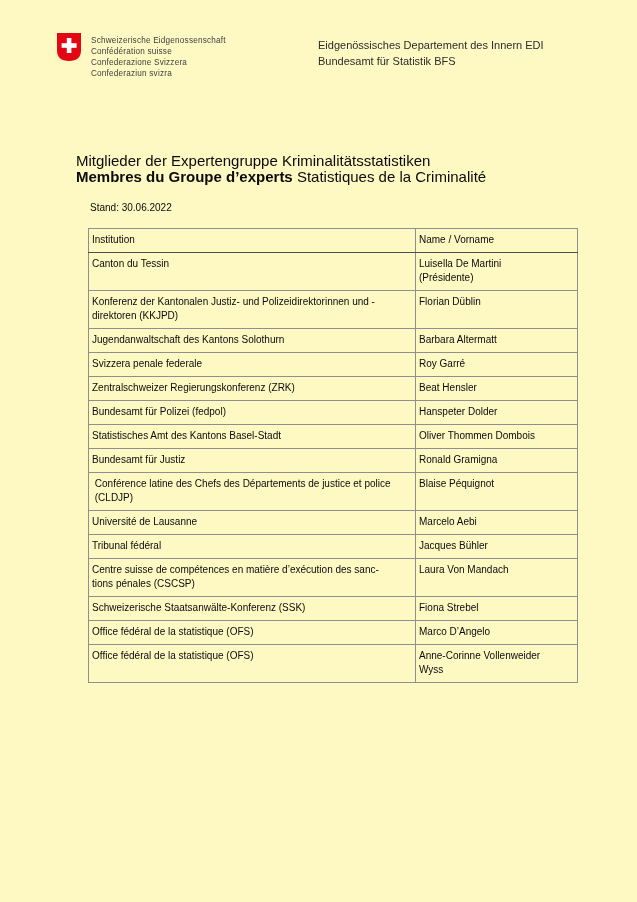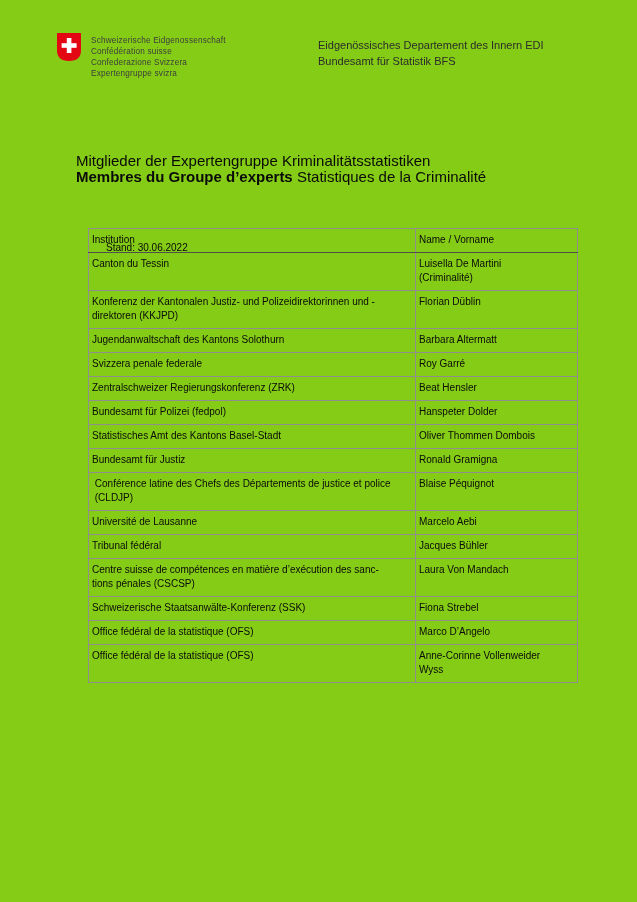--- a/index.html
+++ b/index.html
@@ -4,21 +4,21 @@
 <style>
   html, body {
     margin: 0;
     padding: 0;
     background: #ffffff;
   }
   .page {
     position: relative;
     width: 637px;
     height: 902px;
-    background: #84cc16;
+    background: #fef9c3;
     font-family: "Liberation Sans", sans-serif;
     color: #000000;
     overflow: hidden;
   }
 
   
   .coat-of-arms {
     position: absolute;
     left: 57px;
     top: 33px;
@@ -48,25 +48,24 @@
     position: absolute;
     left: 76px;
     top: 153px;
     font-size: 15px;
     line-height: 15.5px;
     color: #0a0a0a;
   }
   .doc-title .bold { font-weight: bold; text-align: right; }
   .doc-date {
     position: absolute;
-    left: 106px;
+    left: 90px;
     top: 202px;
     font-size: 10px;
     color: #0a0a0a;
-    margin-top: 40px;
   }
 
   
   .members-table {
     position: absolute;
     left: 88px;
     top: 228px;
     width: 489px;
     border-collapse: collapse;
     table-layout: fixed;
@@ -99,21 +98,21 @@
   <svg class="coat-of-arms" viewBox="0 0 24 28">
     <path d="M0 0 H24 V17 Q24 28 12 28 Q0 28 0 17 Z" fill="#e30613"></path>
     <rect x="9.8" y="5" width="4.6" height="15" fill="#ffffff"></rect>
     <rect x="4.6" y="10.2" width="15" height="4.6" fill="#ffffff"></rect>
   </svg>
 
   <div class="logo-text">
     <div>Schweizerische Eidgenossenschaft</div>
     <div>Confédération suisse</div>
     <div>Confederazione Svizzera</div>
-    <div>Expertengruppe svizra</div>
+    <div>Confederaziun svizra</div>
   </div>
 
   <div class="dept-block">
     <div>Eidgenössisches Departement des Innern EDI</div>
     <div>Bundesamt für Statistik BFS</div>
   </div>
 
   <div class="doc-title">
     <div>Mitglieder der Expertengruppe Kriminalitätsstatistiken</div>
     <div><span class="bold">Membres du Groupe d’experts</span><span> Statistiques de la Criminalité</span></div>
@@ -129,21 +128,21 @@
     <thead>
       <tr>
         <th>Institution</th>
         <th>Name / Vorname</th>
       </tr>
     </thead>
     <tbody>
         <tr>
           <td>Canton du Tessin</td>
           <td>Luisella De Martini
-(Criminalité)</td>
+(Présidente)</td>
         </tr>
         <tr>
           <td>Konferenz der Kantonalen Justiz- und Polizeidirektorinnen und -
 direktoren (KKJPD)</td>
           <td>Florian Düblin</td>
         </tr>
         <tr>
           <td>Jugendanwaltschaft des Kantons Solothurn</td>
           <td>Barbara Altermatt</td>
         </tr>

